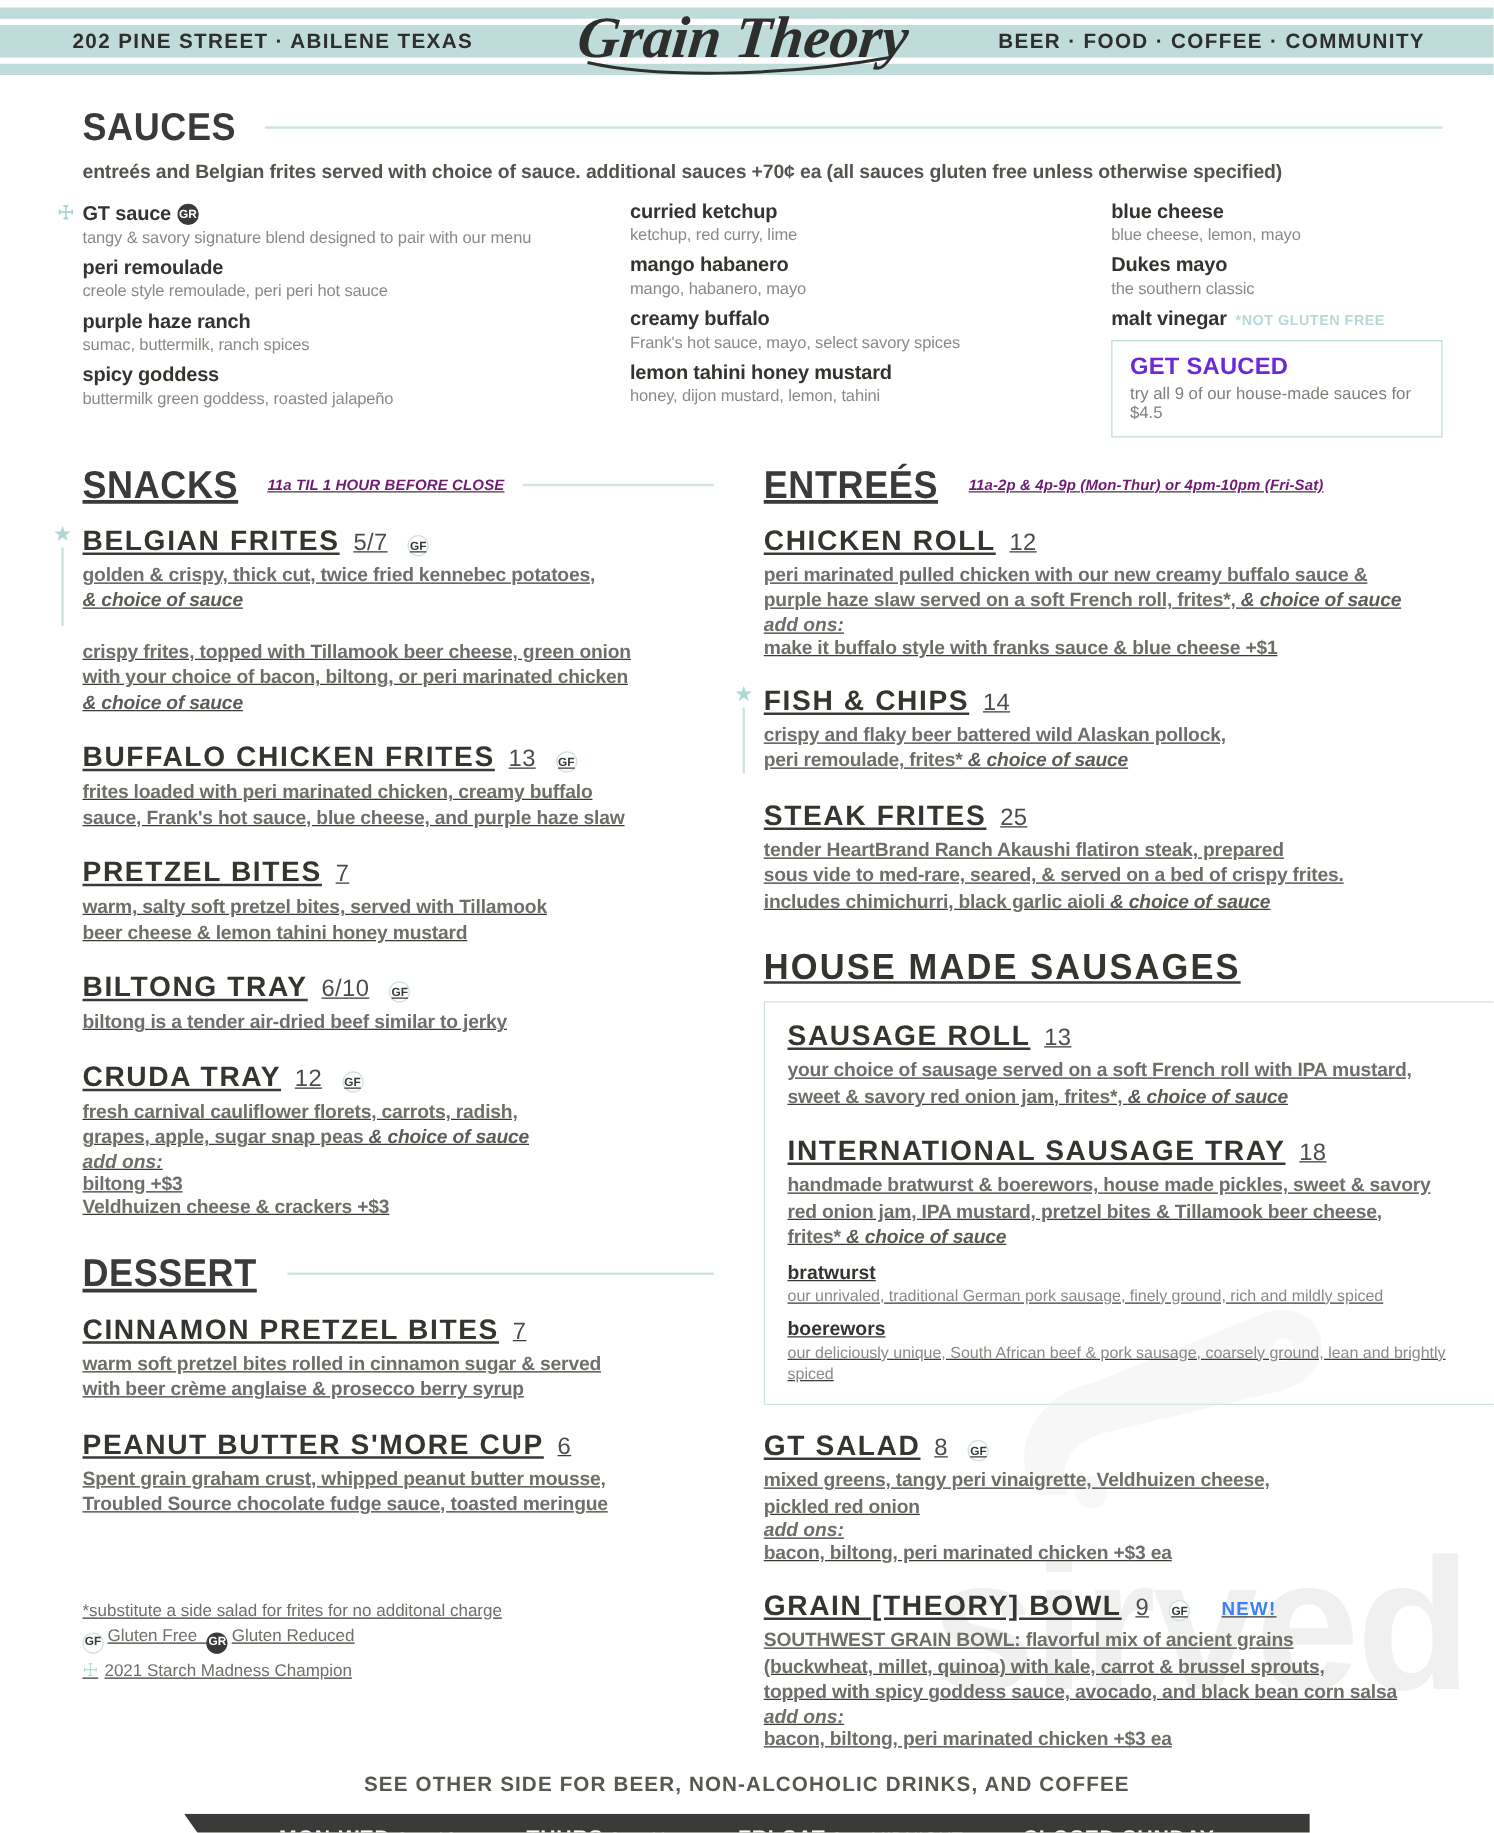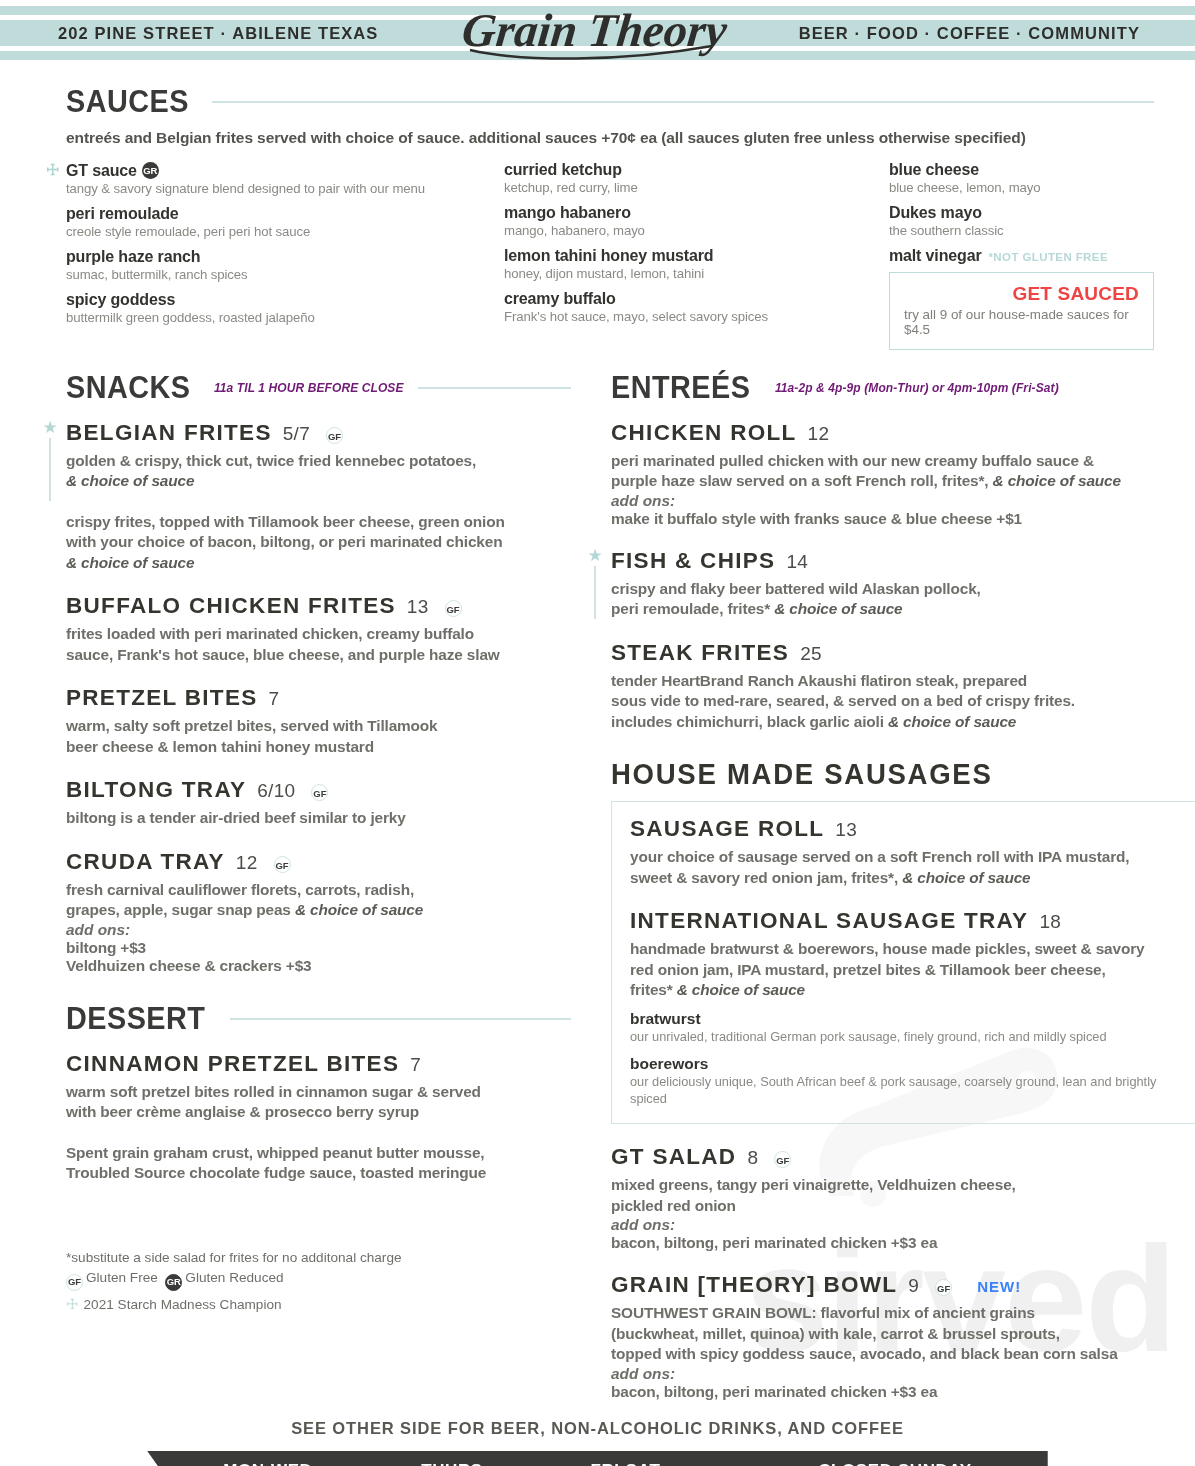--- a/index.html
+++ b/index.html
@@ -102,25 +102,25 @@
     color: #aed4d2; font-size: 15px; vertical-align: 1px;
   }
   .notgf {
     font-size: 11.5px; font-weight: 700; color: #b6d9d7;
     letter-spacing: .4px; margin-left: 7px;
   }
   .get-sauced {
     border: 1.5px solid #bfdcdb; padding: 10px 14px 12px 14px;
     margin-top: 7px; max-width: 272px;
   }
-  .gs-title { font-size: 19px; font-weight: 700; color: #ef4444; letter-spacing: .2px; text-align: right; }
+  .gs-title { font-size: 19px; font-weight: 700; color: #6d28d9; letter-spacing: .2px; }
   .gs-sub { font-size: 13.4px; color: #7f7f7a; margin-top: 2px; }
 
   
-  .cols { display: flex; padding: 20px 42px 0 66px; gap: 0; }
+  .cols { display: flex; padding: 20px 42px 0 66px; gap: 0; text-decoration: underline; }
   .col-left { width: 505px; flex: none; }
   .col-right { width: 600px; flex: none; margin-left: 40px; }
 
   
   .item { margin-top: 20px; position: relative; }
   .item.first { margin-top: 14px; }
   .item-head {
     display: flex; align-items: baseline; gap: 11px; flex-wrap: wrap;
   }
   .item-name {
@@ -247,26 +247,26 @@
       <div>
         <div class="sauce">
           <div class="sauce-name">curried ketchup</div>
           <div class="sauce-desc">ketchup, red curry, lime</div>
         </div>
         <div class="sauce">
           <div class="sauce-name">mango habanero</div>
           <div class="sauce-desc">mango, habanero, mayo</div>
         </div>
         <div class="sauce">
+          <div class="sauce-name">creamy buffalo</div>
+          <div class="sauce-desc">Frank's hot sauce, mayo, select savory spices</div>
+        </div>
+        <div class="sauce">
           <div class="sauce-name">lemon tahini honey mustard</div>
           <div class="sauce-desc">honey, dijon mustard, lemon, tahini</div>
-        </div>
-        <div class="sauce">
-          <div class="sauce-name">creamy buffalo</div>
-          <div class="sauce-desc">Frank's hot sauce, mayo, select savory spices</div>
         </div>
       </div>
 
       <div>
         <div class="sauce">
           <div class="sauce-name">blue cheese</div>
           <div class="sauce-desc">blue cheese, lemon, mayo</div>
         </div>
         <div class="sauce">
           <div class="sauce-name">Dukes mayo</div>
@@ -378,20 +378,24 @@
           <span class="item-name">CINNAMON PRETZEL BITES</span>
           <span class="item-price">7</span>
         </div>
         <div class="item-desc">
           <span>warm soft pretzel bites rolled in cinnamon sugar &amp; served</span><br>
           <span>with beer crème anglaise &amp; prosecco berry syrup</span>
         </div>
       </div>
 
       <div class="item">
+        <div class="item-head">
+          <span class="item-name">PEANUT BUTTER S'MORE CUP</span>
+          <span class="item-price">6</span>
+        </div>
         <div class="item-desc">
           <span>Spent grain graham crust, whipped peanut butter mousse,</span><br>
           <span>Troubled Source chocolate fudge sauce, toasted meringue</span>
         </div>
       </div>
 
       <div class="legend">
         <div class="legend-line">*substitute a side salad for frites for no additonal charge</div>
         <div class="legend-line">
           <span class="legend-badge">GF</span><span>Gluten Free</span>&nbsp;&nbsp;<span class="legend-badge" style="background:#3a3a38;color:#fff;border-color:#3a3a38">GR</span><span>Gluten Reduced</span>

